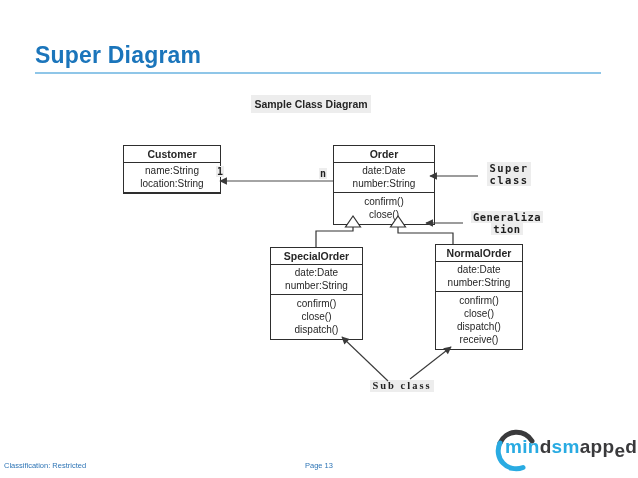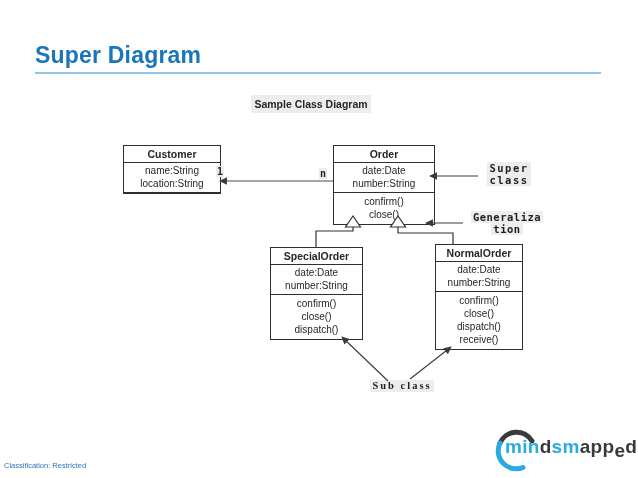--- a/index.html
+++ b/index.html
@@ -158,20 +158,21 @@
     <polygon points="398,216 390.5,227 405.5,227" fill="#ffffff" stroke="#333333" stroke-width="1.2"></polygon>
 
     <polyline points="353,227 353,231 316,231 316,247" fill="none" stroke="#333333" stroke-width="1.2"></polyline>
     <polyline points="398,227 398,233 453,233 453,244" fill="none" stroke="#333333" stroke-width="1.2"></polyline>
 
     <line x1="388" y1="381" x2="342" y2="337" stroke="#3a3a3a" stroke-width="1.1" marker-end="url(#arrow)"></line>
     <line x1="410" y1="379" x2="451" y2="347" stroke="#3a3a3a" stroke-width="1.1" marker-end="url(#arrow)"></line>
   </svg>
 
   <div class="footer-left">Classification: Restricted</div>
+  <div class="footer-center">Page 13</div>
 
   <div class="logo">
     <svg class="logo-ring" width="46" height="46" viewBox="0 0 46 46">
       <path d="M 6,16 A 18 18 0 0 1 38,14" fill="none" stroke="#3a3a3c" stroke-width="5" stroke-linecap="round"></path>
       <path d="M 6,16 A 18 18 0 0 0 29,40.5" fill="none" stroke="#29abe2" stroke-width="5" stroke-linecap="round"></path>
     </svg>
     <div class="logo-text"><span style="color: rgb(41, 171, 226);">m</span><span style="color: rgb(41, 171, 226);">i</span><span style="color: rgb(41, 171, 226);">n</span><span style="color: rgb(58, 58, 60);">d</span><span style="color: rgb(41, 171, 226);">s</span><span style="color: rgb(41, 171, 226);">m</span><span style="color: rgb(58, 58, 60);">a</span><span style="color: rgb(58, 58, 60);">p</span><span style="color: rgb(58, 58, 60);">p</span><span class="drop" style="color: rgb(58, 58, 60);">e</span><span style="color: rgb(58, 58, 60);">d</span></div>
   </div>
 
 </div>

